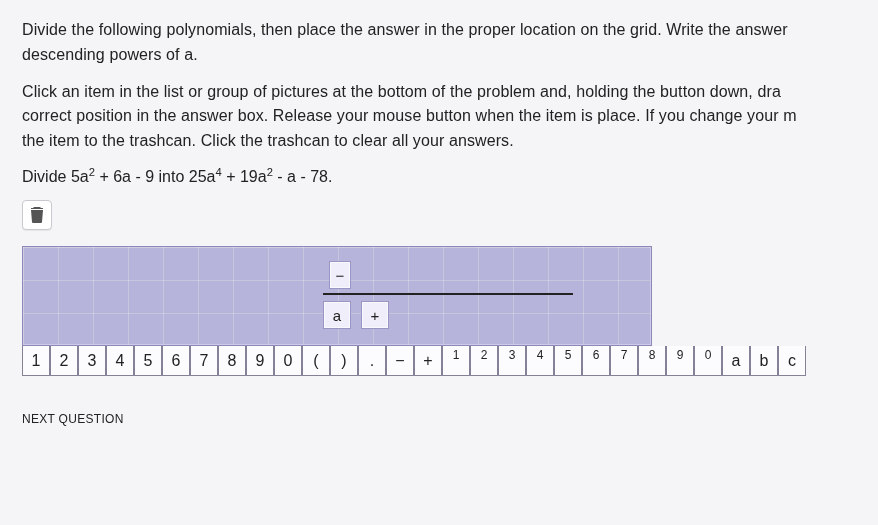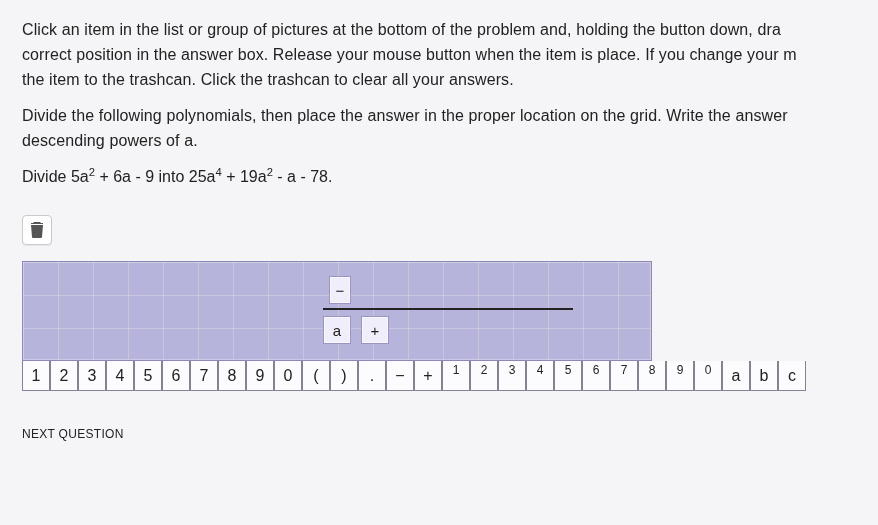--- a/index.html
+++ b/index.html
@@ -14,21 +14,21 @@
   }
   .instructions p {
     font-size: 16px;
     line-height: 1.55;
     margin-bottom: 12px;
     padding-right: 0;
     letter-spacing: 0.1px;
   }
   .problem-text {
     font-size: 16px;
-    margin-bottom: 29px;
+    margin-bottom: 14px;
   }
   .sup { font-size: 0.7em; vertical-align: super; }
   .trash-btn {
     display: inline-flex;
     align-items: center;
     justify-content: center;
     width: 30px;
     height: 30px;
     background: #fff;
     border: 1px solid #c9c9cf;
@@ -130,27 +130,27 @@
     border: none;
   }
 </style>
 </head>
 <body>
 
 
 
 <div class="instructions">
   <p>
+    <span>Divide the following polynomials, then place the answer in the proper location on the grid. Write the answer</span><br>
+    <span>descending powers of a.</span>
+  </p>
+  <p>
     <span>Click an item in the list or group of pictures at the bottom of the problem and, holding the button down, dra</span><br>
     <span>correct position in the answer box. Release your mouse button when the item is place. If you change your m</span><br>
     <span>the item to the trashcan. Click the trashcan to clear all your answers.</span>
-  </p>
-  <p>
-    <span>Divide the following polynomials, then place the answer in the proper location on the grid. Write the answer</span><br>
-    <span>descending powers of a.</span>
   </p>
 </div>
 
 <div class="problem-text">
   <span>Divide </span><span>5a</span><span class="sup">2</span><span> + 6a - 9 into 25a</span><span class="sup">4</span><span> + 19a</span><span class="sup">2</span><span> - a - 78.</span>
 </div>
 
 <div class="trash-btn">
   <svg viewBox="0 0 14 16">
     <path d="M1 3h12l-1 12a1 1 0 0 1-1 1H3a1 1 0 0 1-1-1L1 3zm3-3h6l1 1h2v1H1V1h2l1-1zM4 6h1v8H4V6zm2.5 0h1v8h-1V6zM9 6h1v8H9V6z"></path>

